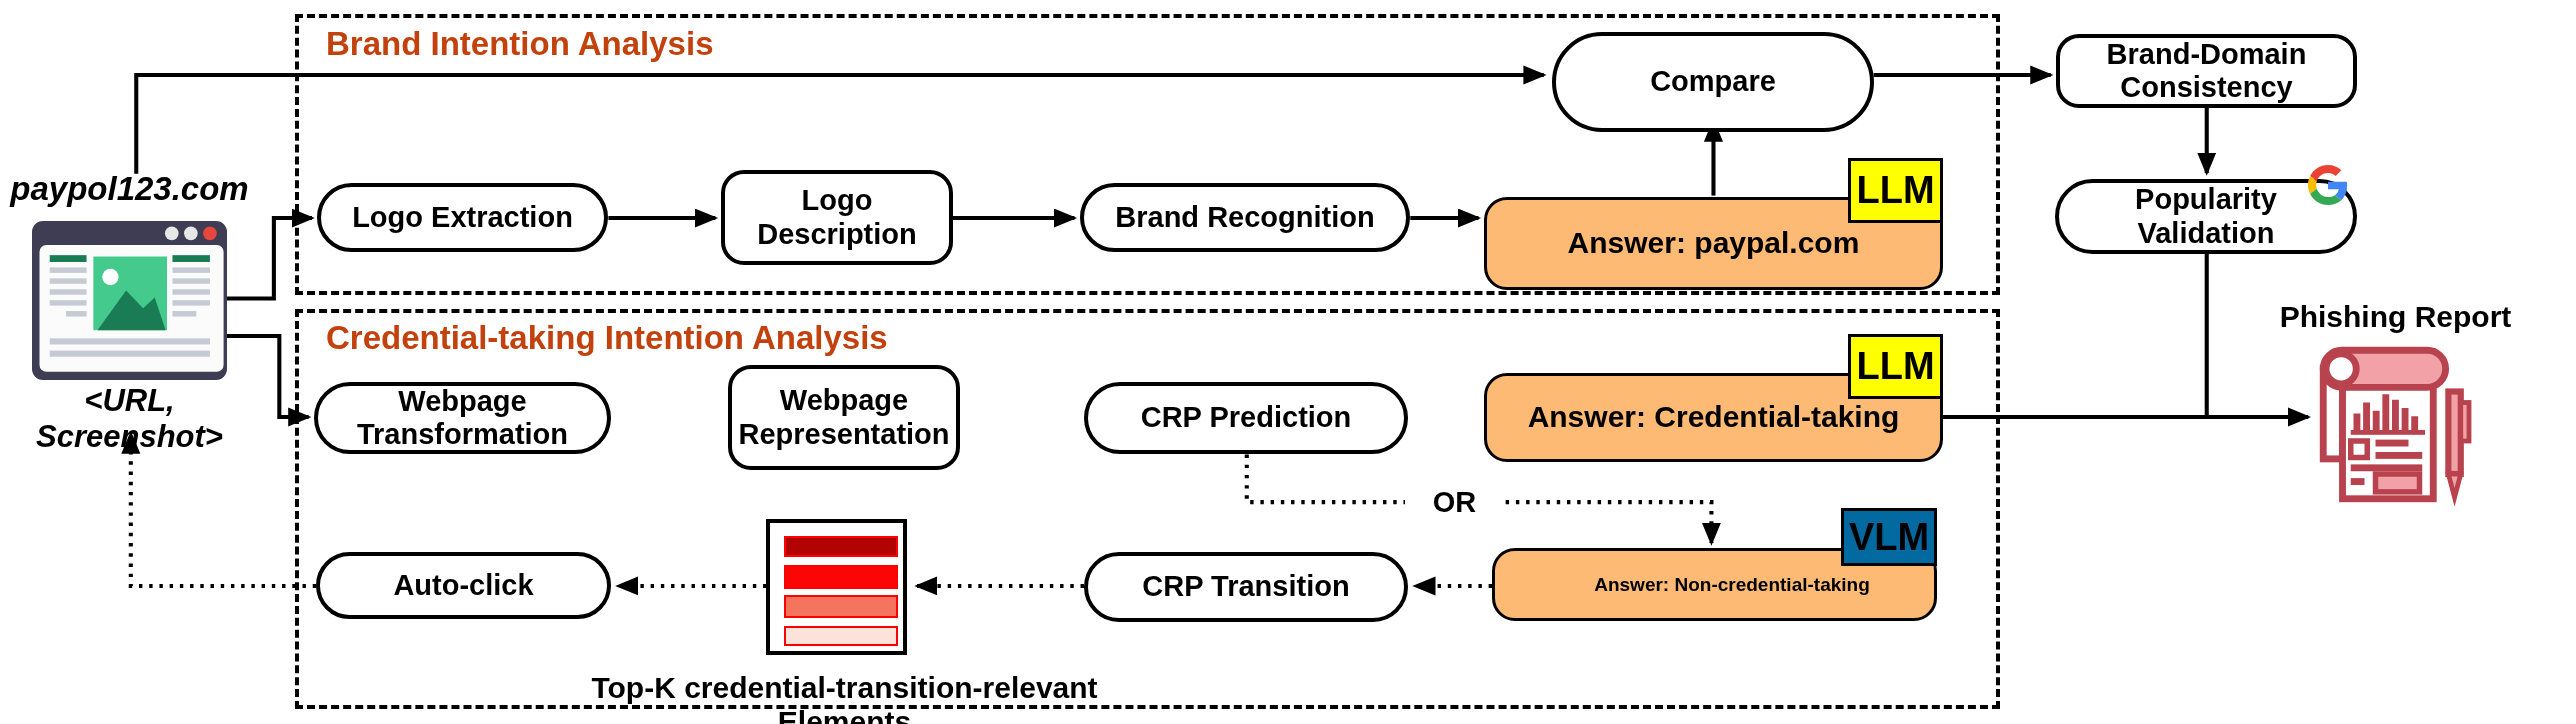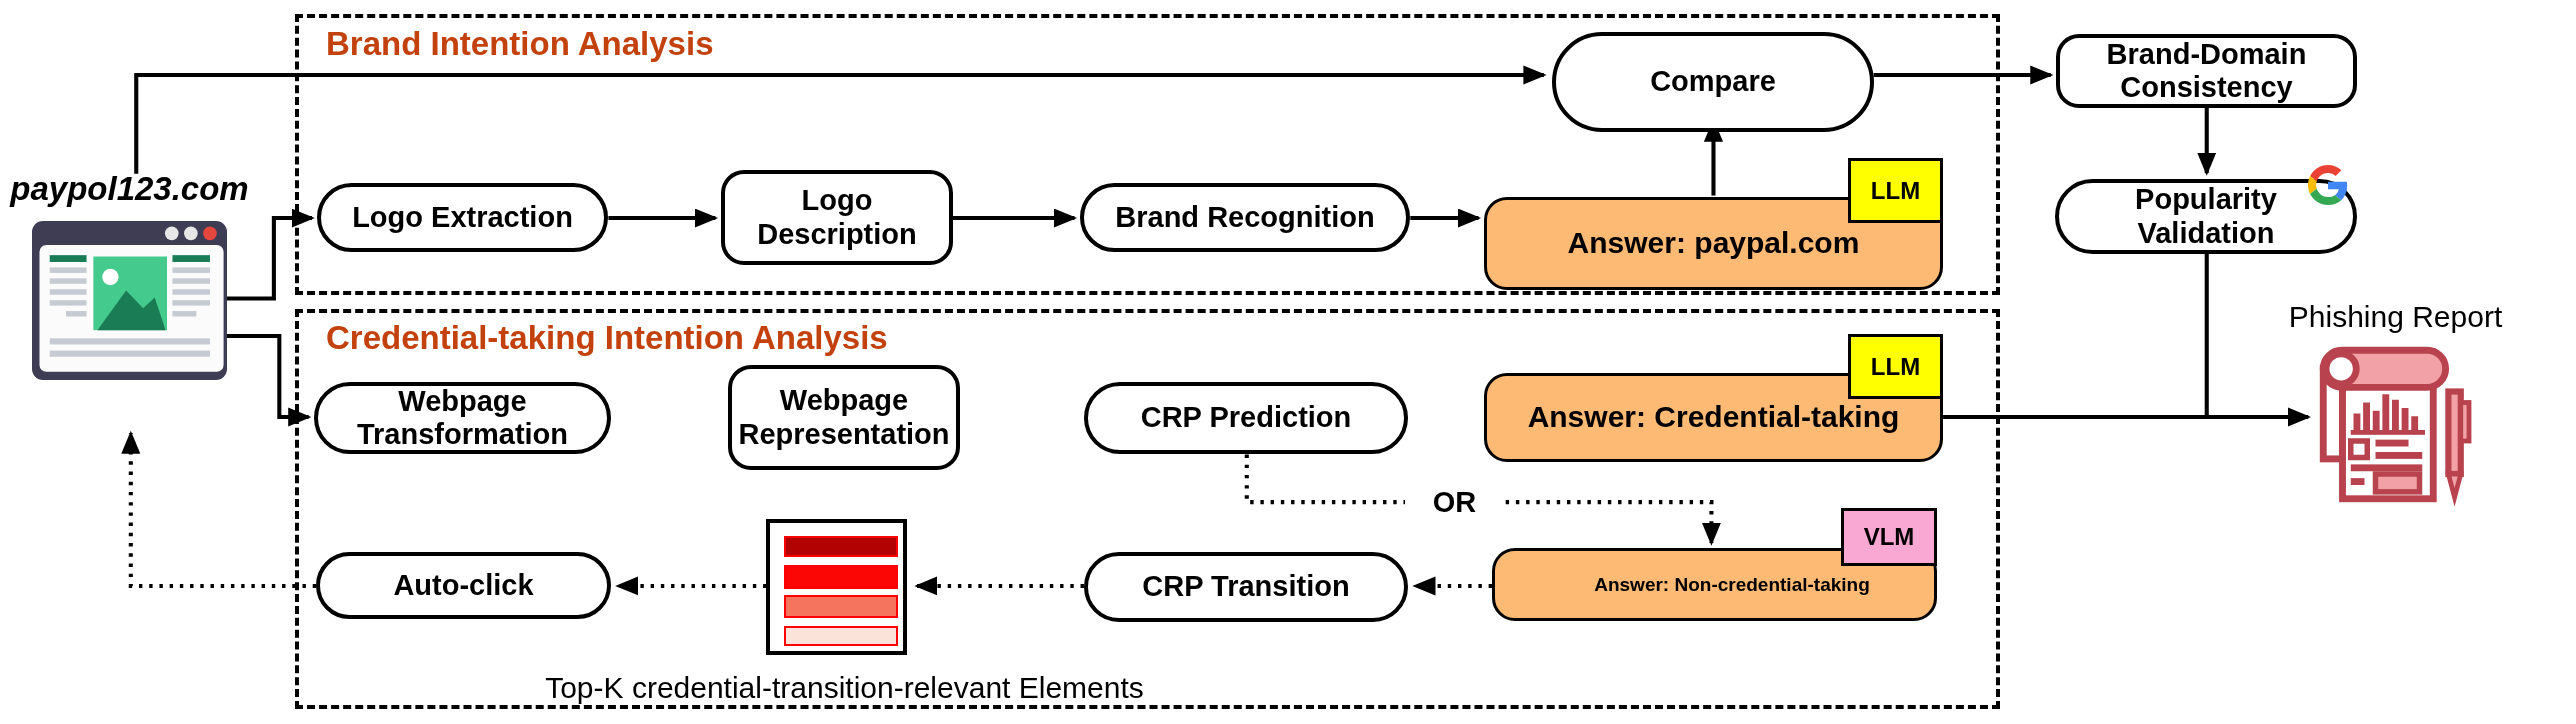--- a/index.html
+++ b/index.html
@@ -10,24 +10,24 @@
   .abs{position:absolute;box-sizing:border-box;}
   .sectionbox{border:4.1px dashed #000;z-index:0;background:transparent;}
   .section-title{font-weight:700;font-size:33px;color:#c2410c;z-index:2;}
   .node{z-index:3;display:flex;align-items:center;justify-content:center;text-align:center;
         background:#fff;font-weight:700;font-size:29px;line-height:1.15;border-radius:23px;}
   .pill{border:4.1px solid #000;border-radius:82px;}
   .rect{border:4.1px solid #000;}
   .answer{border:3.4px solid #000;background:#fdba74;font-size:30px;white-space:nowrap;z-index:3;}
   .answer.tight{font-size:19px;padding-left:35px;}
   .badge{z-index:4;display:flex;align-items:center;justify-content:center;
-         border:3.4px solid #000;font-weight:700;font-size:24px;}
+         border:3.4px solid #000;font-weight:700;font-size:38px;}
   .badge-llm{background:#FFFF00;}
-  .badge-vlm{background:#f9a8d4;}
-  .freelabel{font-weight:400;font-size:30px;text-align:center;z-index:3;}
+  .badge-vlm{background:#0369a1;}
+  .freelabel{font-weight:700;font-size:30px;text-align:center;z-index:3;}
   .iolabel{font-weight:700;font-style:italic;font-size:31px;text-align:center;z-index:3;}
   .iolabel.domain{font-size:33px;}
   .or-label{z-index:4;background:#fff;padding:0 5.5px;display:flex;align-items:center;justify-content:center;
             font-weight:700;font-size:29px;}
   .icon-wrap{z-index:3;}
   .barsbox{border:4.1px solid #000;background:#fff;z-index:3;}
   .kbar{position:absolute;left:13.6px;width:114px;border:2.7px solid #FF0000;box-sizing:border-box;}
 </style>
 </head>
 <body>
@@ -92,20 +92,21 @@
       <rect x="206" y="84" width="55" height="8" fill="#C5CAD3"></rect>
       <rect x="206" y="100" width="55" height="8" fill="#C5CAD3"></rect>
       <rect x="206" y="116" width="55" height="8" fill="#C5CAD3"></rect>
       <rect x="206" y="132" width="35" height="8" fill="#C5CAD3"></rect>
 
       <rect x="26" y="172" width="235" height="9" fill="#C5CAD3"></rect>
       <rect x="26" y="190" width="235" height="9" fill="#C5CAD3"></rect>
     </svg>
   </div>
 
+  <div class="abs iolabel" style="left:0px;top:383px;width:259px;">&lt;URL, Screenshot&gt;</div>
 
   <div class="abs node pill" style="left:317px;top:183px;width:291px;height:69px;">Logo Extraction</div>
   <div class="abs node rect" style="left:721px;top:170px;width:232px;height:95px;padding:0 20.4px;">Logo Description</div>
   <div class="abs node pill" style="left:1080px;top:183px;width:330px;height:69px;">Brand Recognition</div>
 
   <div class="abs node answer" style="left:1484px;top:197px;width:459px;height:93px;">Answer: paypal.com</div>
   <div class="abs badge badge-llm" style="left:1848px;top:158px;width:95px;height:65px;">LLM</div>
 
   <div class="abs node pill" style="left:1552px;top:32px;width:322px;height:100px;">Compare</div>
 

